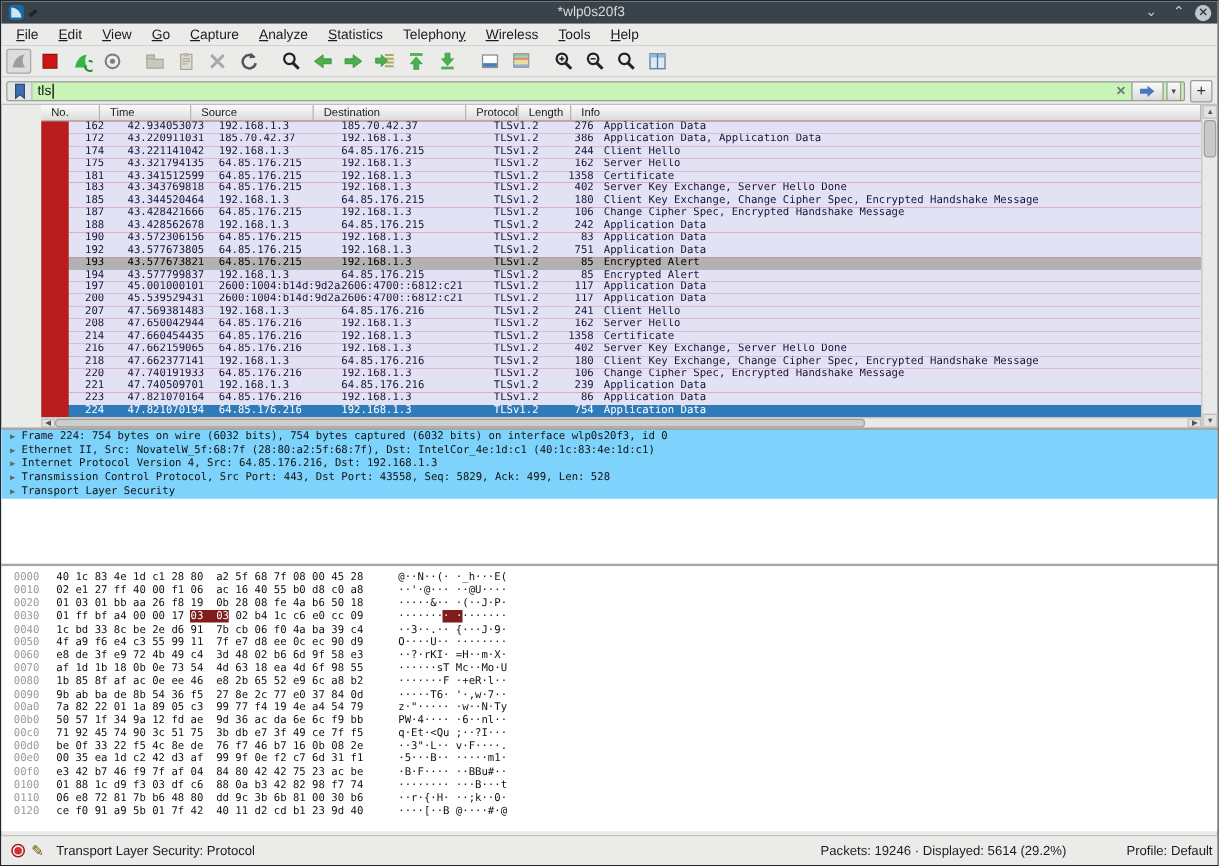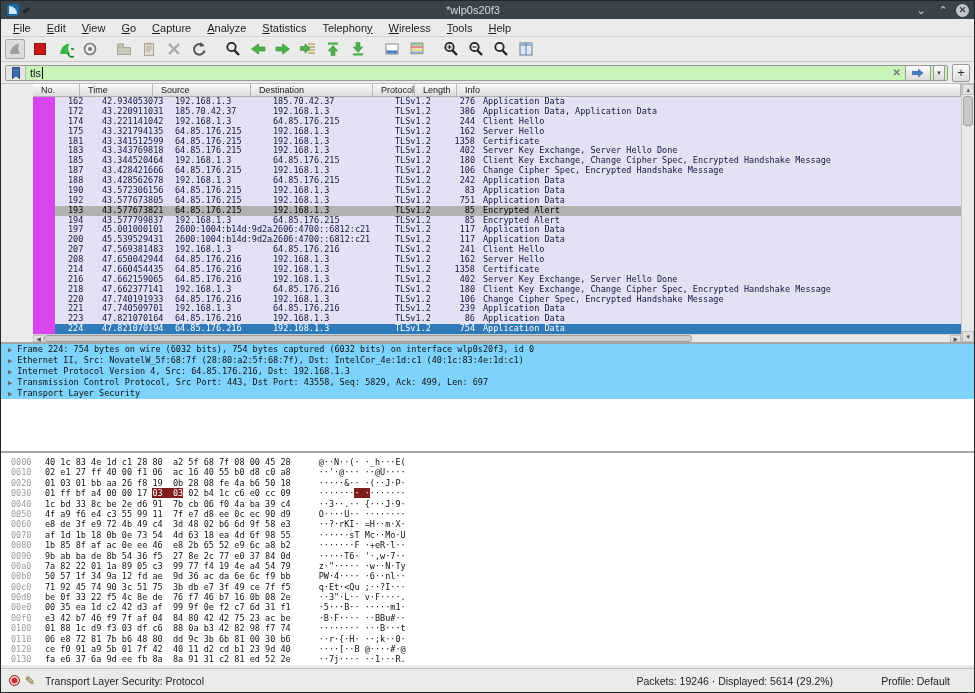--- a/index.html
+++ b/index.html
@@ -54,21 +54,21 @@
              display:flex; align-items:center; justify-content:center; }
 
   
   .plist-wrap { display:flex; flex:0 0 auto;margin-left:32px; }
   .plist-main { width:962px; }
   .phead { height:13px; display:grid; grid-template-columns:47px 73px 98px 122px 42px 42px 1fr;
            background:linear-gradient(#fbfbfb,#dcdcdc); border-bottom:1px solid #b0b0ae;
            font-size:9px; color:#1a1a1a; }
   .phead > div { border-right:1px solid #b6b6b4; padding-left:8px; line-height:12px;
                  overflow:hidden; white-space:nowrap; }
-  .prows { height:237px; overflow:hidden; background:#d946ef;padding-left:22px; }
+  .prows { height:237px; overflow:hidden; background:#b91c1c;padding-left:22px; }
   .prow { height:9.875px; display:grid; grid-template-columns:47px 73px 98px 122px 42px 42px 1fr;
           background:#e3e2f5; color:#15153c; font-family:"DejaVu Sans Mono", monospace;
           font-size:8.5px; line-height:9.8px; }
   .prow > span { overflow:hidden; white-space:nowrap; }
   .prow .c-no { padding-left:13px; }
   .prow .c-len { text-align:right; padding-right:4px; }
   .prow .c-info { padding-left:4px; }
   .prow.gray { background:#b2b2b2; color:#000; }
   .prow.selected { background:#2f7ab8; color:#fff; }
 
@@ -100,21 +100,21 @@
   .hx-ascii { margin-left:28px; }
   .hl { background:#7f1d1d; color:#fff; }
 
   
   .statusbar { height:24px; margin-top:auto; background:#ebebea; border-top:1px solid #c2c2c0;
                display:flex; align-items:center; font-size:10.5px; color:#1d1d1d; flex:0 0 auto; }
   .expert-dot { width:11px; height:11px; border-radius:50%; background:#d03030;
                 border:1px solid #9a1f1f; margin:0 5px 0 8px; box-shadow:inset 0 0 0 1.5px #e9e9e8; }
   .pencil { font-size:12px; color:#6b5900; margin-right:10px; }
   .st-left { flex:1; }
-  .st-profile { margin-left:48px; margin-right:24px; }
+  .st-profile { margin-left:48px; margin-right:4px; }
 </style>
 </head>
 <body>
 
 <div class="window">
 
   <div class="titlebar">
     <div class="app-icon"></div>
     <div class="pin-icon"></div>
     <div class="title-text">*wlp0s20f3</div>
@@ -532,21 +532,21 @@
     </div>
   </div>
 
   <div class="splitter"></div>
 
   <div class="details">
     <div class="drows" id="drows">
         <div class="drow"><span class="arrow">▶</span><span>Frame 224: 754 bytes on wire (6032 bits), 754 bytes captured (6032 bits) on interface wlp0s20f3, id 0</span></div>
         <div class="drow"><span class="arrow">▶</span><span>Ethernet II, Src: NovatelW_5f:68:7f (28:80:a2:5f:68:7f), Dst: IntelCor_4e:1d:c1 (40:1c:83:4e:1d:c1)</span></div>
         <div class="drow"><span class="arrow">▶</span><span>Internet Protocol Version 4, Src: 64.85.176.216, Dst: 192.168.1.3</span></div>
-        <div class="drow"><span class="arrow">▶</span><span>Transmission Control Protocol, Src Port: 443, Dst Port: 43558, Seq: 5829, Ack: 499, Len: 697</span></div>
+        <div class="drow"><span class="arrow">▶</span><span>Transmission Control Protocol, Src Port: 443, Dst Port: 43558, Seq: 5829, Ack: 499, Len: 528</span></div>
         <div class="drow"><span class="arrow">▶</span><span>Transport Layer Security</span></div>
       </div>
   </div>
 
   <div class="splitter"></div>
 
   <div class="hexpane" id="hexpane">
       <div class="hxrow"><span class="hx-off">0000</span><span class="hx"><span>40 1c 83 4e 1d c1 28 80  a2 5f 68 7f 08 00 45 28</span></span><span class="hx-ascii"><span>@··N··(· ·_h···E(</span></span></div>
       <div class="hxrow"><span class="hx-off">0010</span><span class="hx"><span>02 e1 27 ff 40 00 f1 06  ac 16 40 55 b0 d8 c0 a8</span></span><span class="hx-ascii"><span>··'·@··· ··@U····</span></span></div>
       <div class="hxrow"><span class="hx-off">0020</span><span class="hx"><span>01 03 01 bb aa 26 f8 19  0b 28 08 fe 4a b6 50 18</span></span><span class="hx-ascii"><span>·····&amp;·· ·(··J·P·</span></span></div>
@@ -559,21 +559,20 @@
       <div class="hxrow"><span class="hx-off">0090</span><span class="hx"><span>9b ab ba de 8b 54 36 f5  27 8e 2c 77 e0 37 84 0d</span></span><span class="hx-ascii"><span>·····T6· '·,w·7··</span></span></div>
       <div class="hxrow"><span class="hx-off">00a0</span><span class="hx"><span>7a 82 22 01 1a 89 05 c3  99 77 f4 19 4e a4 54 79</span></span><span class="hx-ascii"><span>z·"····· ·w··N·Ty</span></span></div>
       <div class="hxrow"><span class="hx-off">00b0</span><span class="hx"><span>50 57 1f 34 9a 12 fd ae  9d 36 ac da 6e 6c f9 bb</span></span><span class="hx-ascii"><span>PW·4···· ·6··nl··</span></span></div>
       <div class="hxrow"><span class="hx-off">00c0</span><span class="hx"><span>71 92 45 74 90 3c 51 75  3b db e7 3f 49 ce 7f f5</span></span><span class="hx-ascii"><span>q·Et·&lt;Qu ;··?I···</span></span></div>
       <div class="hxrow"><span class="hx-off">00d0</span><span class="hx"><span>be 0f 33 22 f5 4c 8e de  76 f7 46 b7 16 0b 08 2e</span></span><span class="hx-ascii"><span>··3"·L·· v·F····.</span></span></div>
       <div class="hxrow"><span class="hx-off">00e0</span><span class="hx"><span>00 35 ea 1d c2 42 d3 af  99 9f 0e f2 c7 6d 31 f1</span></span><span class="hx-ascii"><span>·5···B·· ·····m1·</span></span></div>
       <div class="hxrow"><span class="hx-off">00f0</span><span class="hx"><span>e3 42 b7 46 f9 7f af 04  84 80 42 42 75 23 ac be</span></span><span class="hx-ascii"><span>·B·F···· ··BBu#··</span></span></div>
       <div class="hxrow"><span class="hx-off">0100</span><span class="hx"><span>01 88 1c d9 f3 03 df c6  88 0a b3 42 82 98 f7 74</span></span><span class="hx-ascii"><span>········ ···B···t</span></span></div>
       <div class="hxrow"><span class="hx-off">0110</span><span class="hx"><span>06 e8 72 81 7b b6 48 80  dd 9c 3b 6b 81 00 30 b6</span></span><span class="hx-ascii"><span>··r·{·H· ··;k··0·</span></span></div>
       <div class="hxrow"><span class="hx-off">0120</span><span class="hx"><span>ce f0 91 a9 5b 01 7f 42  40 11 d2 cd b1 23 9d 40</span></span><span class="hx-ascii"><span>····[··B @····#·@</span></span></div>
-      <div class="hxrow"><span class="hx-off">0130</span><span class="hx"><span>fa e6 37 6a 9d ee fb 8a  8a 91 31 c2 81 ed 52 2e</span></span><span class="hx-ascii"><span>··7j···· ··1···R.</span></span></div>
     </div>
 
   <div class="statusbar">
     <div class="expert-dot"></div>
     <span class="pencil">✎</span>
     <span class="st-left">Transport Layer Security: Protocol</span>
     <span>Packets: 19246 · Displayed: 5614 (29.2%)</span>
     <span class="st-profile">Profile: Default</span>
   </div>
 

